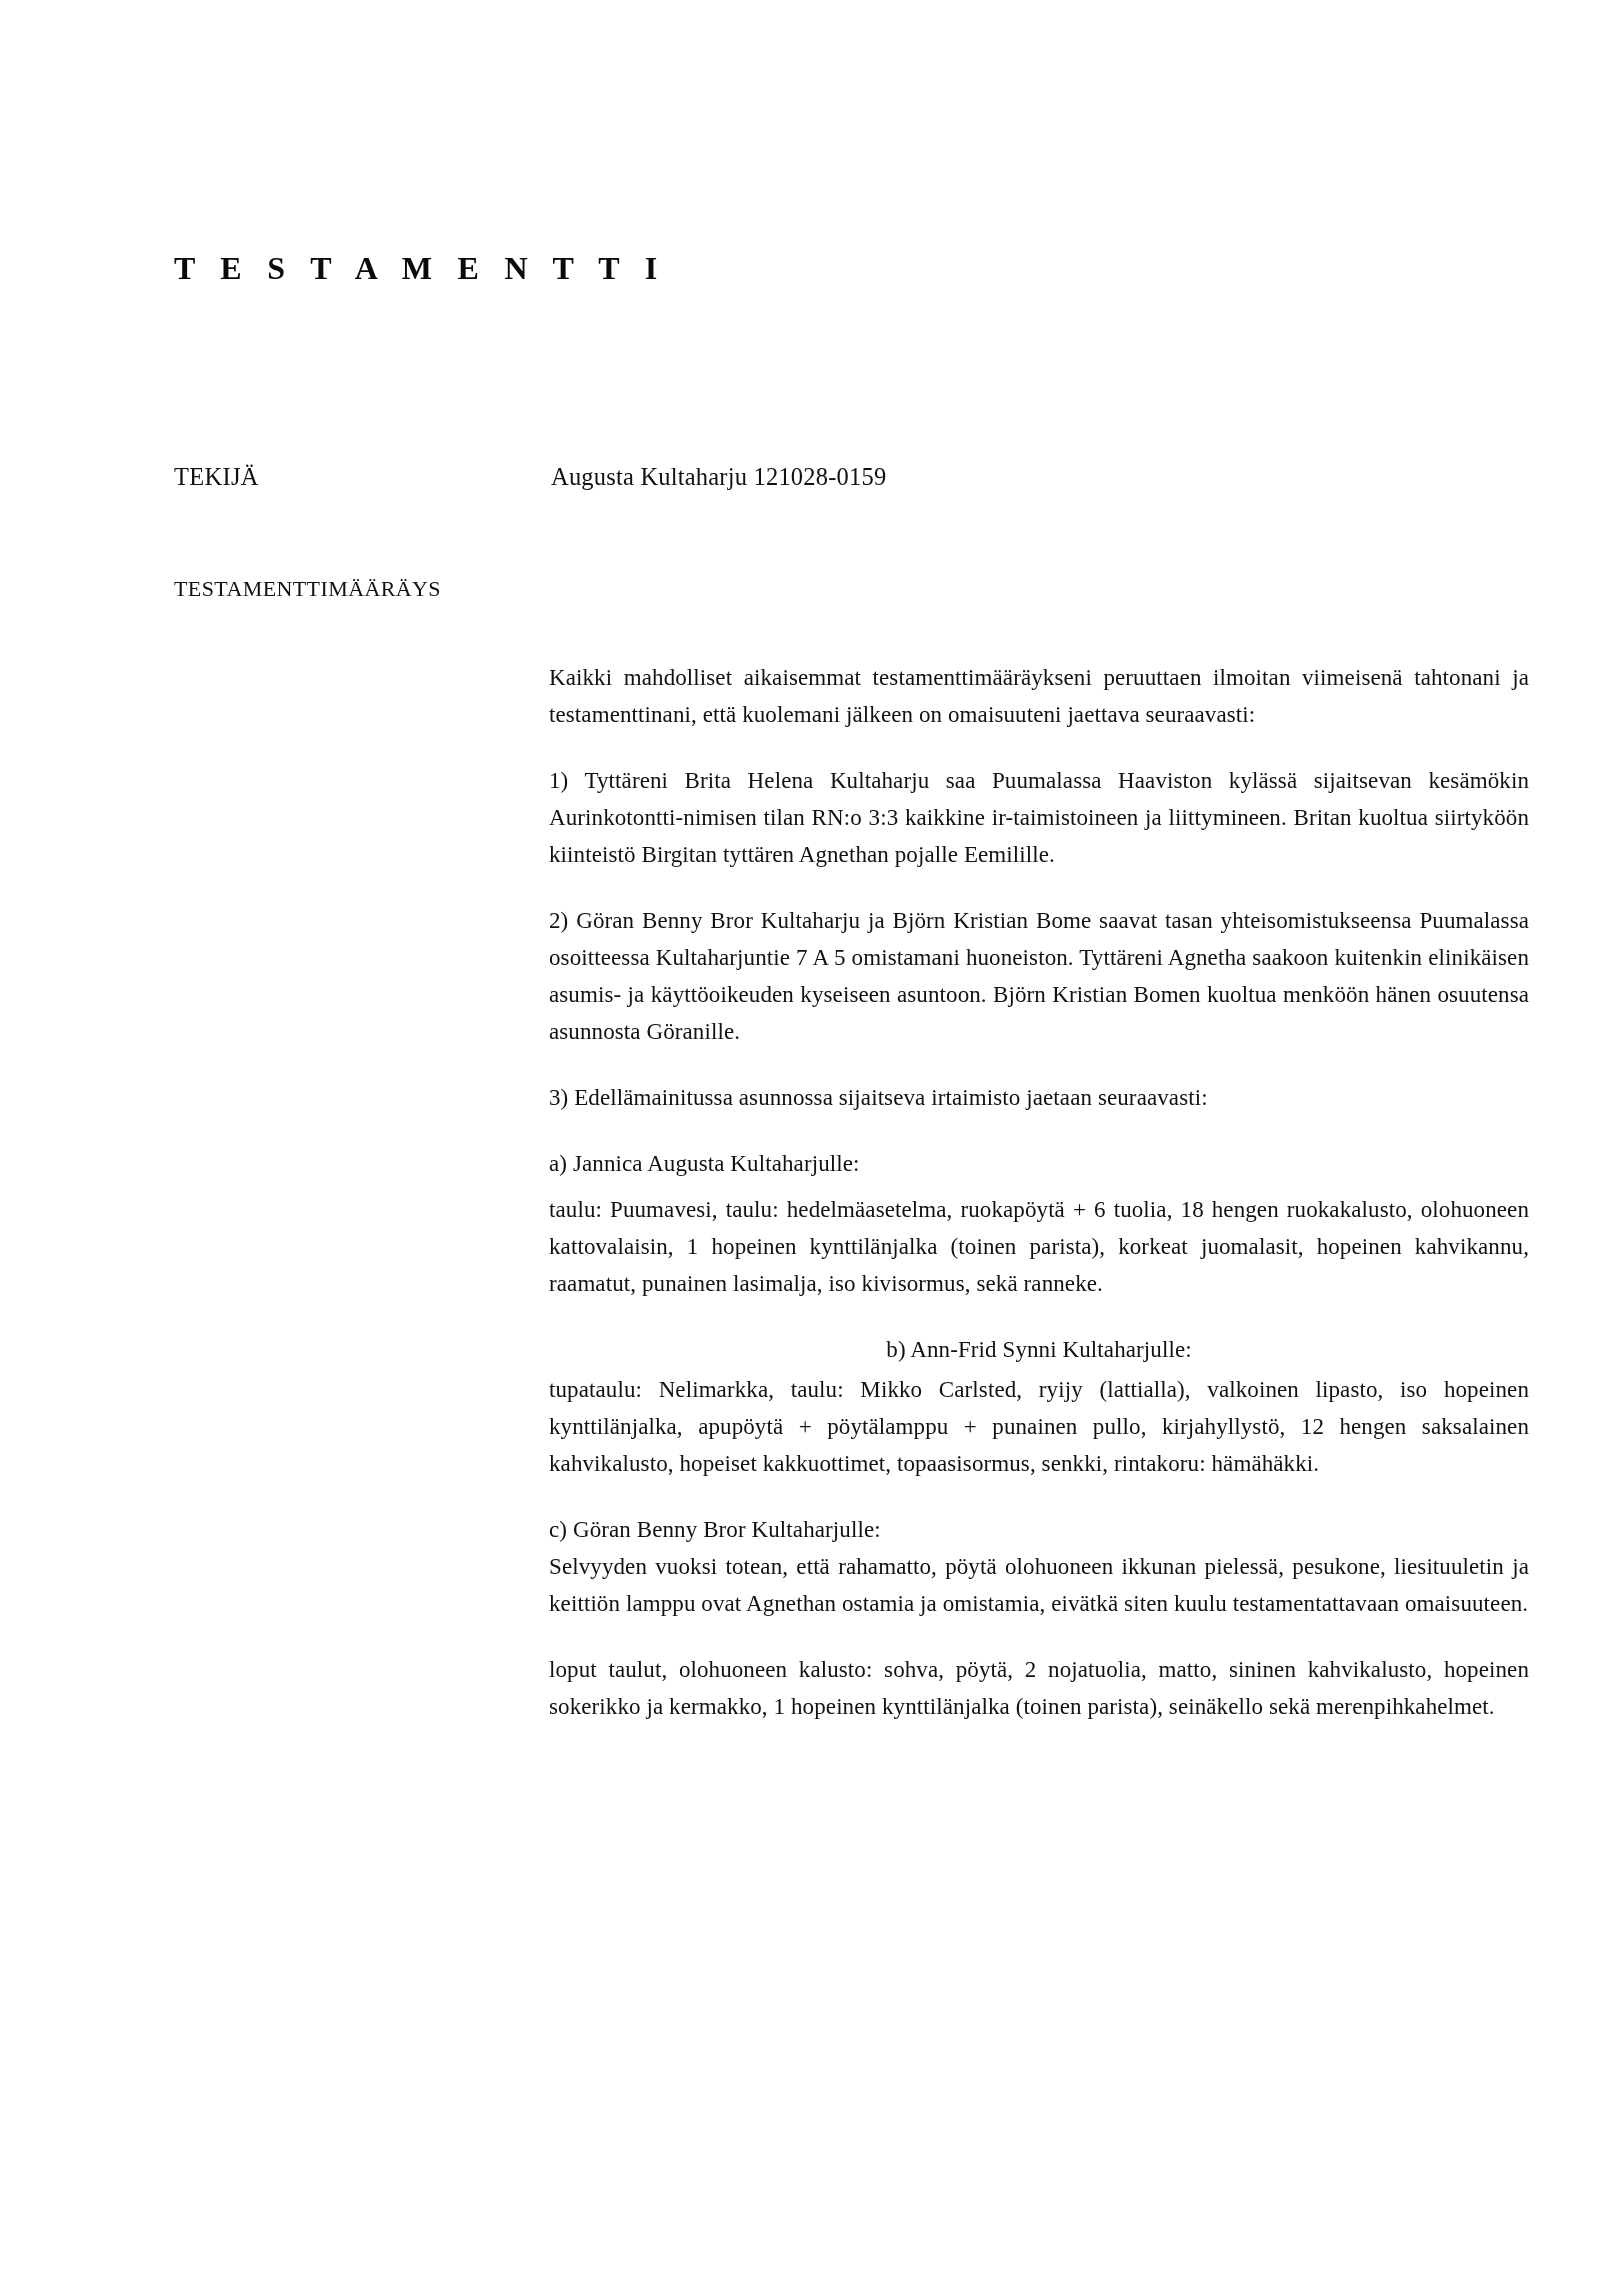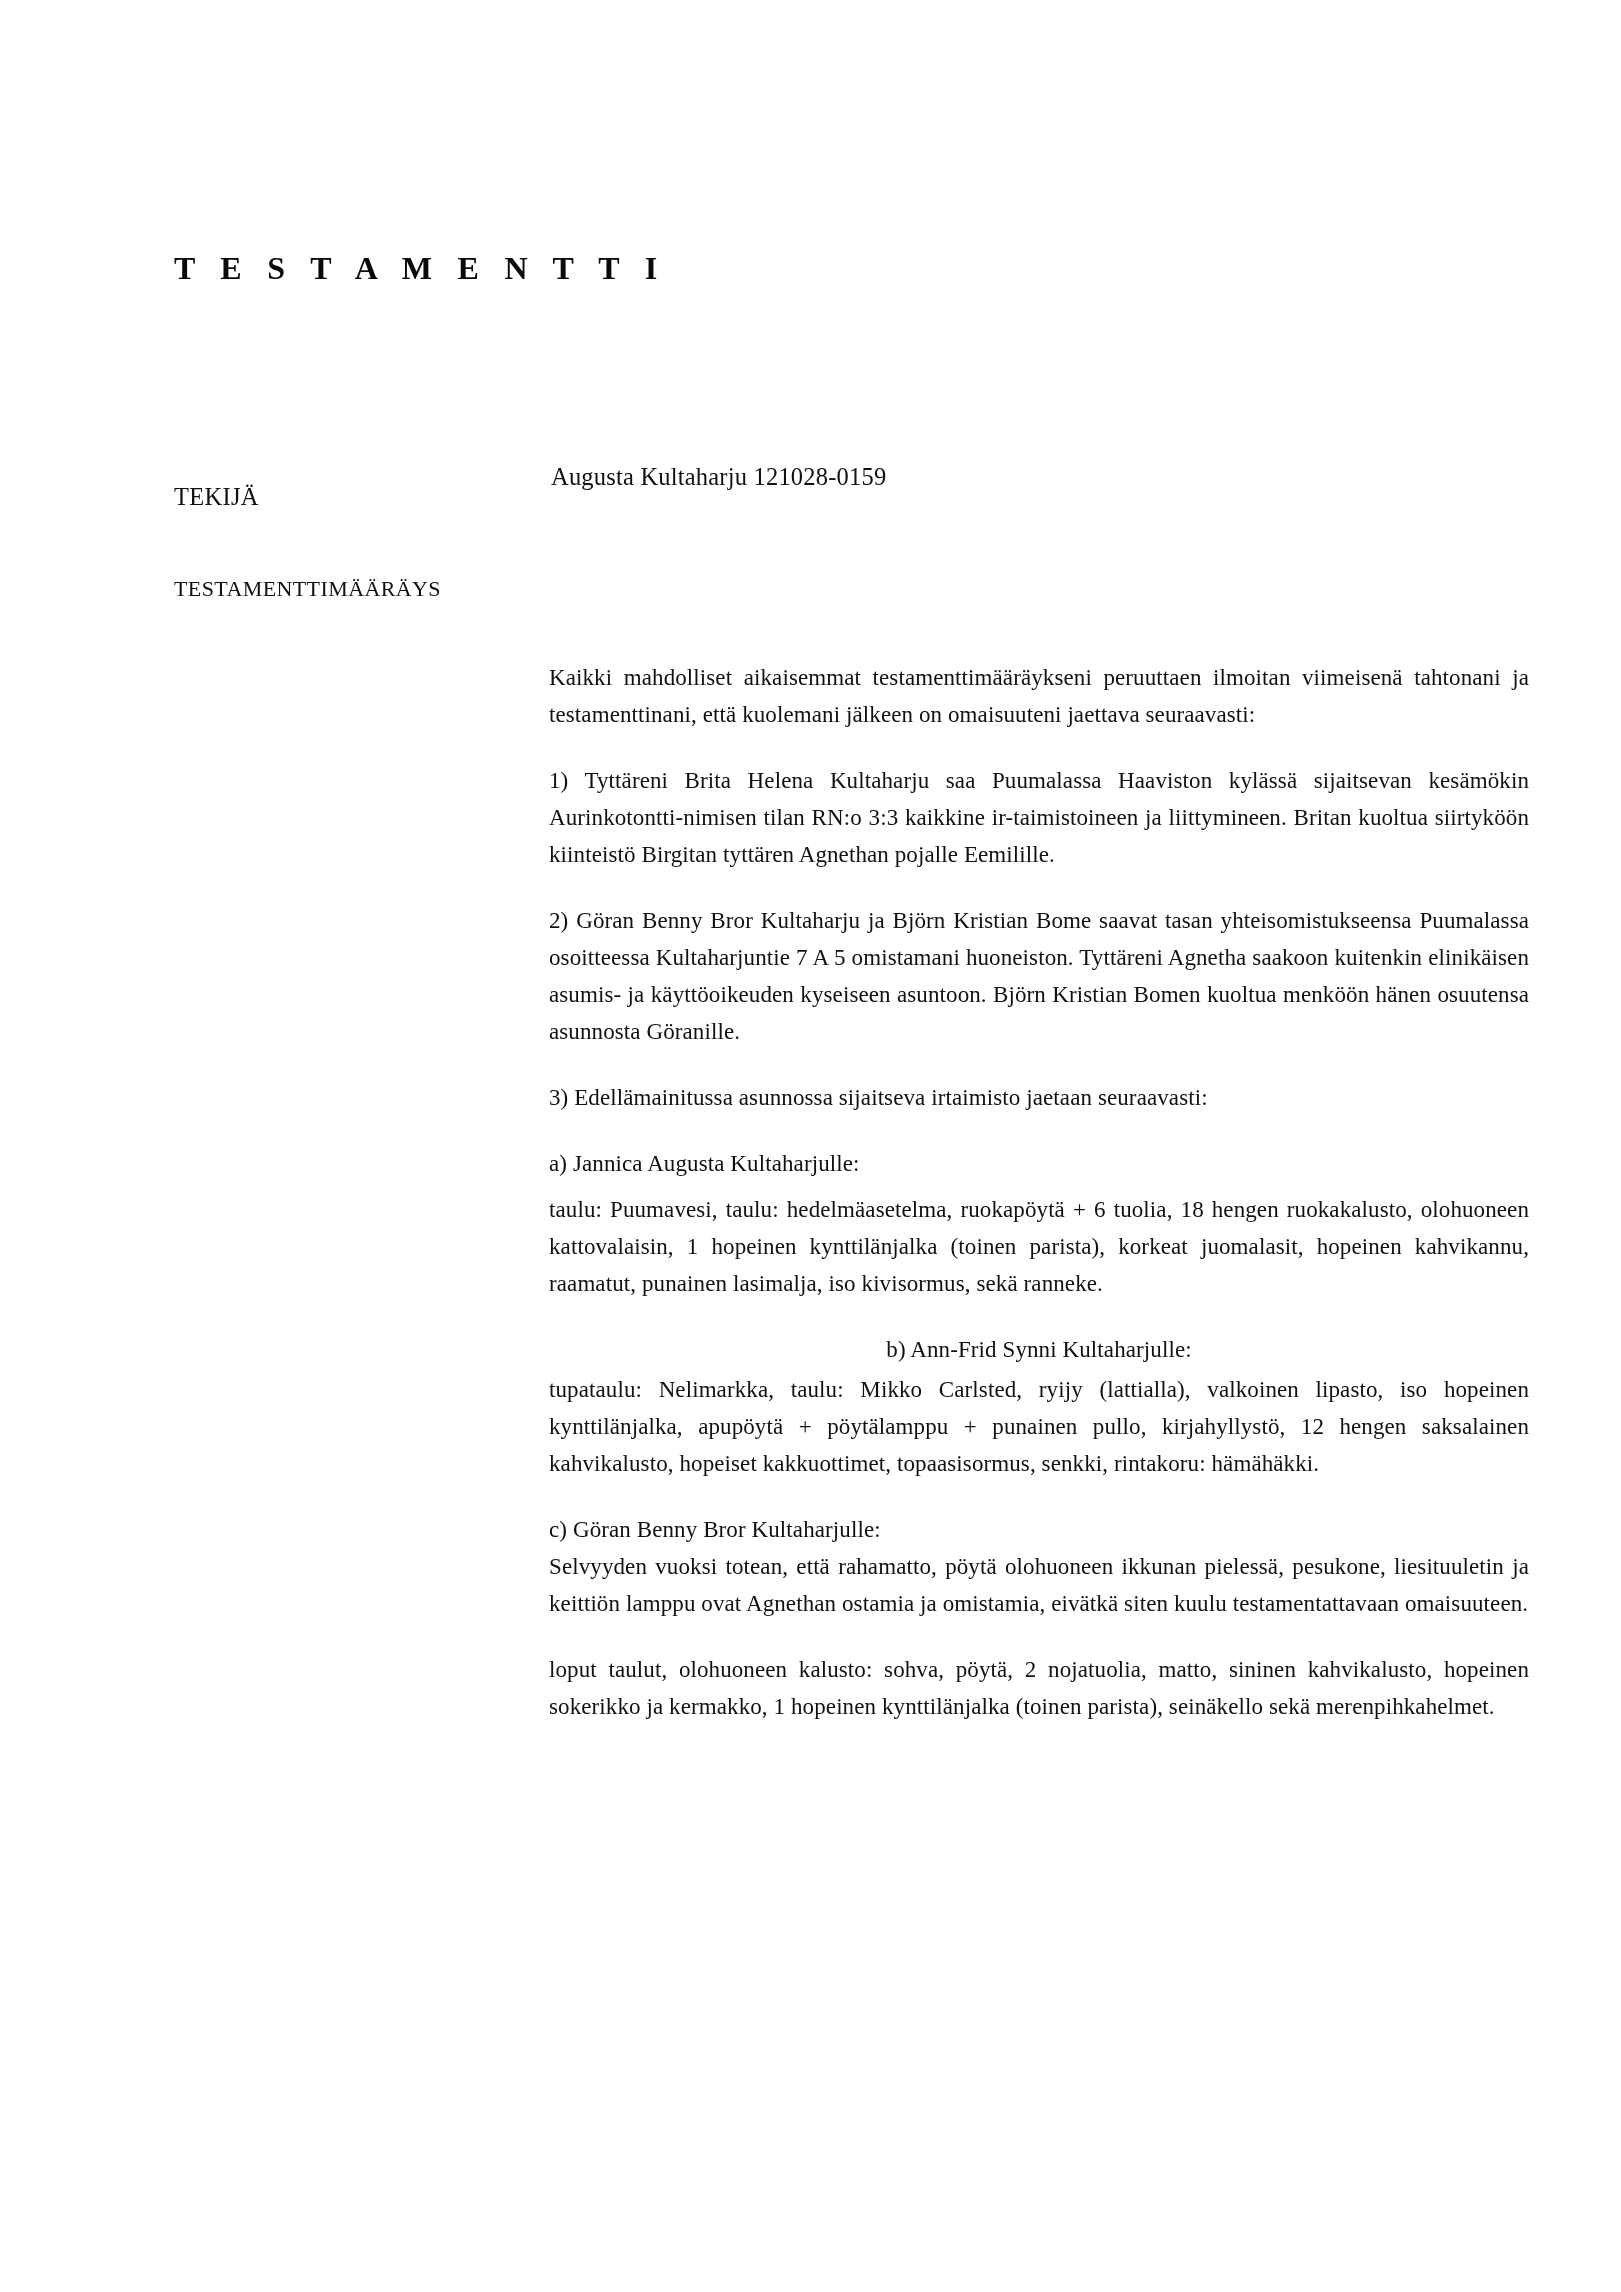--- a/index.html
+++ b/index.html
@@ -36,21 +36,20 @@
     width: 1274px;
   }
   .field-row.tekija { top: 463px; }
   .field-label {
     position: absolute;
     left: 0;
     top: 0;
     font-size: 24.5px;
     letter-spacing: 0.3px;
     white-space: nowrap;
-    margin-top: 20px;
   }
   .field-value {
     position: absolute;
     left: 377px;
     top: 0;
     font-size: 24.5px;
     letter-spacing: 0.2px;
     white-space: nowrap;
   }
 

